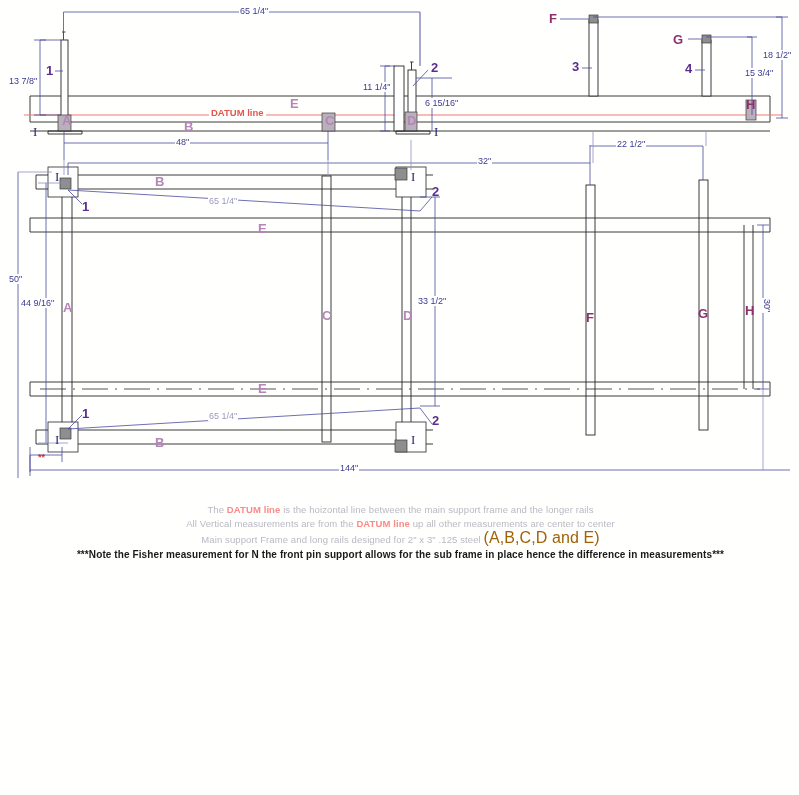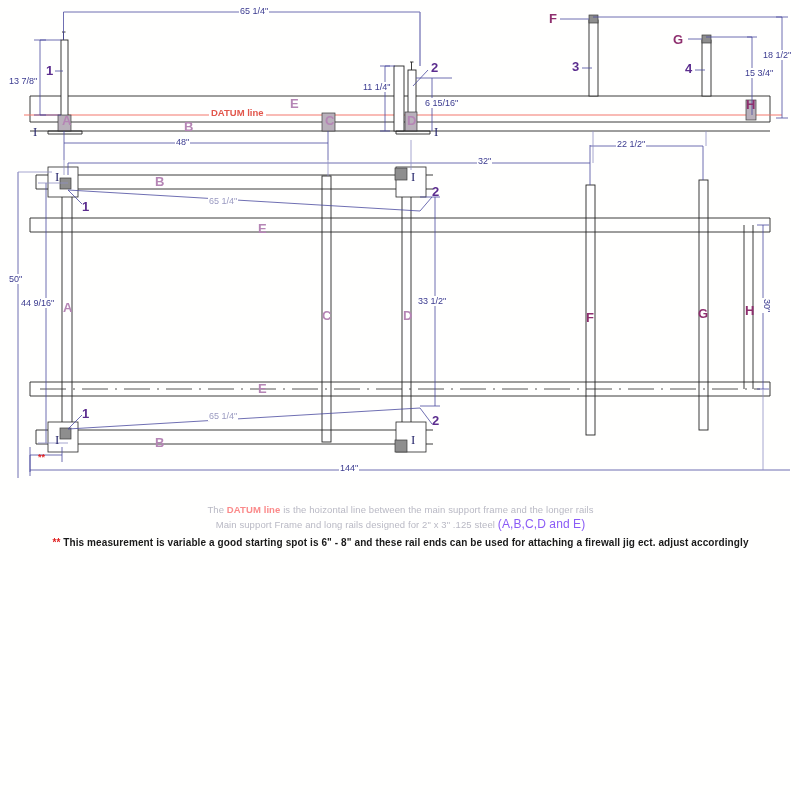--- a/index.html
+++ b/index.html
@@ -41,21 +41,21 @@
     text-align: center;
   }
   .note-line.bold {
     color: #1a1a1a;
     font-weight: bold;
     font-size: 10px;
   }
   .note-line.bold.spaced { margin-top: 4px; }
   .datum-red { color: #fb8a8a; font-weight: bold; }
   .mark-red  { color: #e02020; font-weight: bold; }
-  .purple-tag { color: #8b5cf6; font-size: 12px; }
+  .purple-tag { color: #a16207; font-size: 16px; }
   .serif-i { font-family: "Liberation Serif", serif; }
 
   
   .lbl {
     position: absolute;
     white-space: nowrap;
     font-family: "Liberation Sans", sans-serif;
   }
   .dim {              
     color: #3b3b8f;
@@ -344,17 +344,18 @@
   <div class="lbl post-num" style="left:82px;  top:406px;">1</div>
   <div class="lbl post-num" style="left:432px; top:413px;">2</div>
 
   <div class="lbl caster-i" style="left:55px;  top:169px;">I</div>
   <div class="lbl caster-i" style="left:411px; top:169px;">I</div>
   <div class="lbl caster-i" style="left:55px;  top:432px;">I</div>
   <div class="lbl caster-i" style="left:411px; top:432px;">I</div>
 
   <div id="notes">
       <div class="note-line"><span>The </span><span class="datum-red">DATUM line</span><span> is the hoizontal line between the main support frame and the longer rails</span></div>
+      <div class="note-line"><span>All Vertical measurements are from the </span><span class="datum-red">DATUM line</span><span> up all other measurements are center to center</span></div>
       <div class="note-line"><span>Main support Frame and long rails designed for 2" x 3" .125 steel </span><span class="purple-tag">(A,B,C,D and E)</span></div>
-      <div class="note-line bold spaced"><span class="mark-red">**</span><span> This measurement is variable a good starting spot is  6" - 8"  and these rail ends can be used for attaching a firewall jig  ect. adjust accordingly</span></div>
+      <div class="note-line bold"><span>***Note the Fisher measurement for N the front pin support allows for the sub frame in place hence the difference in measurements***</span></div>
     </div>
 
 </div>
 
 </body></html>

